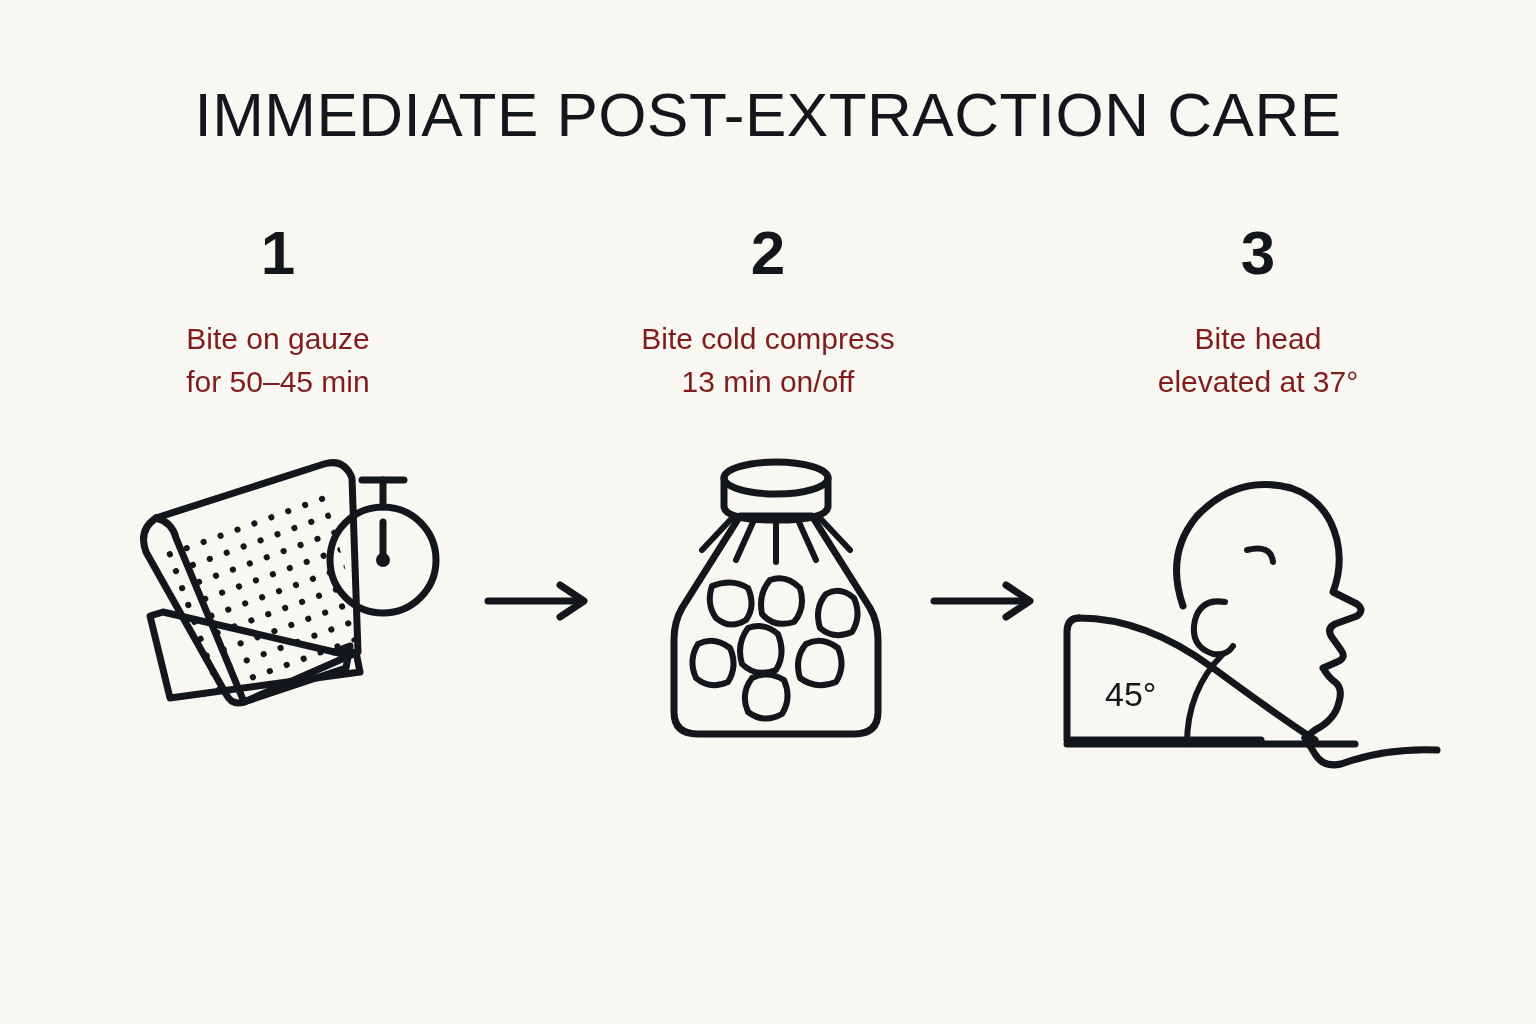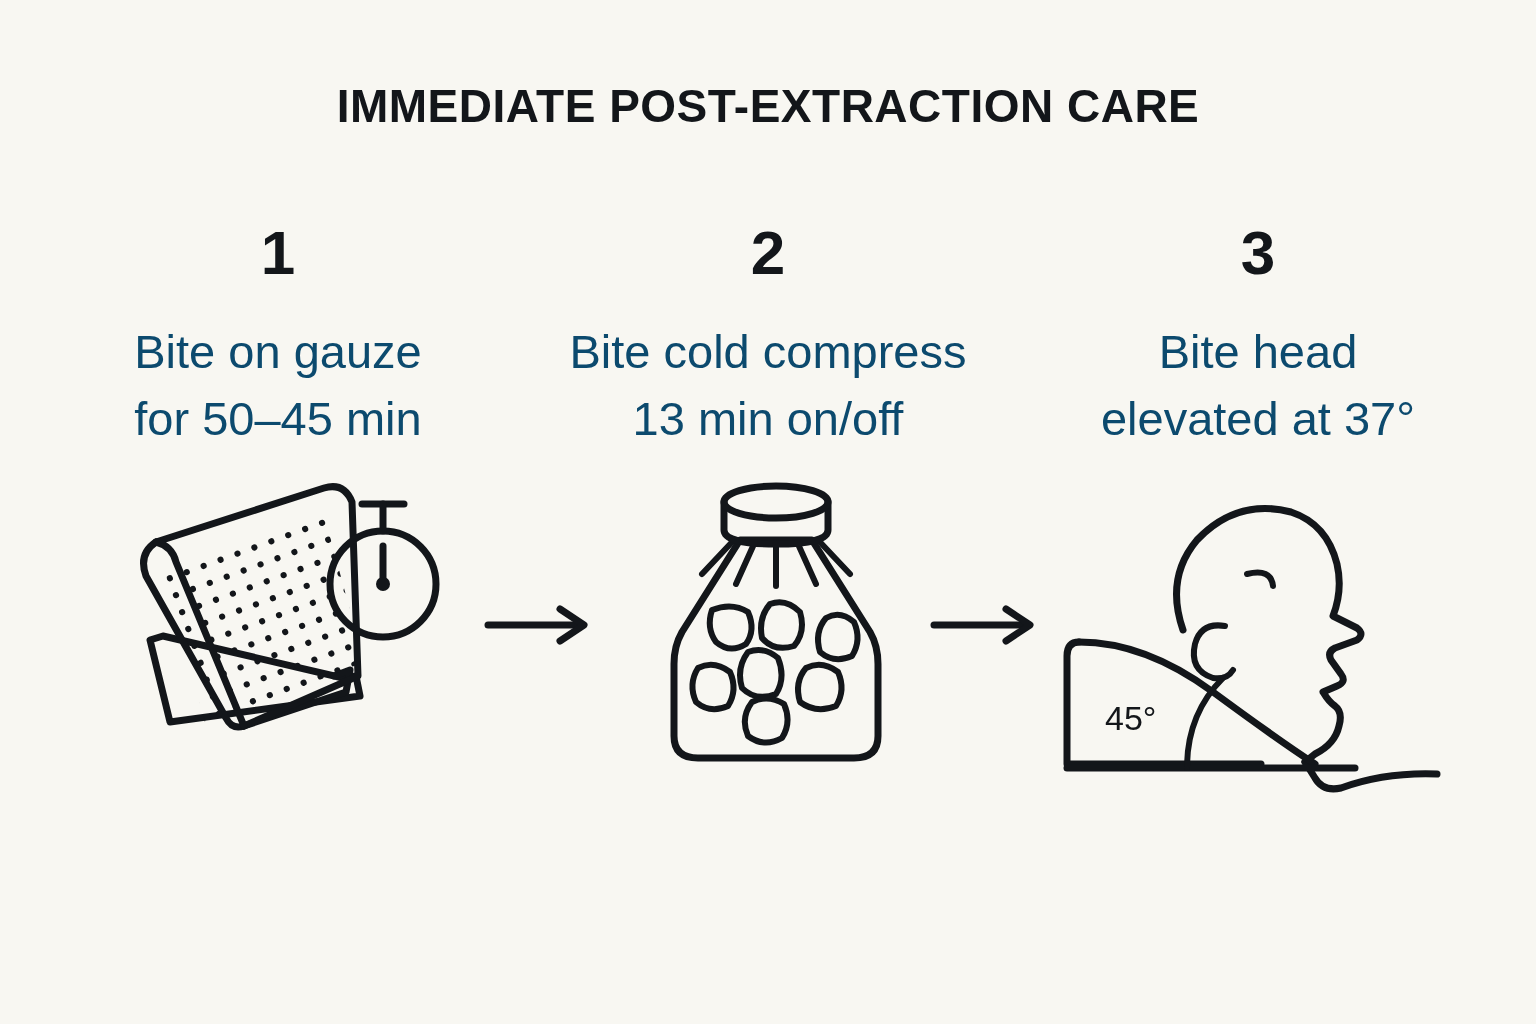--- a/index.html
+++ b/index.html
@@ -19,22 +19,22 @@
     position: absolute;
     inset: 0;
     background: #f8f7f2;
   }
   .title {
     position: absolute;
     top: 82px;
     left: 0;
     width: 1536px;
     text-align: center;
-    font-size: 46px;
-    font-weight: 700;
+    font-size: 62px;
+    font-weight: 400;
     letter-spacing: 0.5px;
     line-height: 1.05;
     color: #13161a;
     white-space: nowrap;
   }
   .steps {
     position: absolute;
     top: 222px;
     left: 0;
     width: 1536px;
@@ -50,30 +50,30 @@
     align-items: center;
   }
   .step-num {
     font-size: 62px;
     font-weight: 700;
     line-height: 1;
     color: #13161a;
     margin-bottom: 34px;
   }
   .step-line {
-    font-size: 47px;
+    font-size: 30px;
     font-weight: 400;
     line-height: 1.43;
-    color: #0c4a6e;
+    color: #7f1d1d;
     text-align: left;
     white-space: nowrap;
   }
   .icons {
     position: absolute;
-    top: 470px;
+    top: 446px;
     left: 0;
     width: 1536px;
     height: 360px;
   }
   .icon-slot {
     position: absolute;
     top: 0;
   }
   .arrow-slot {
     position: absolute;

